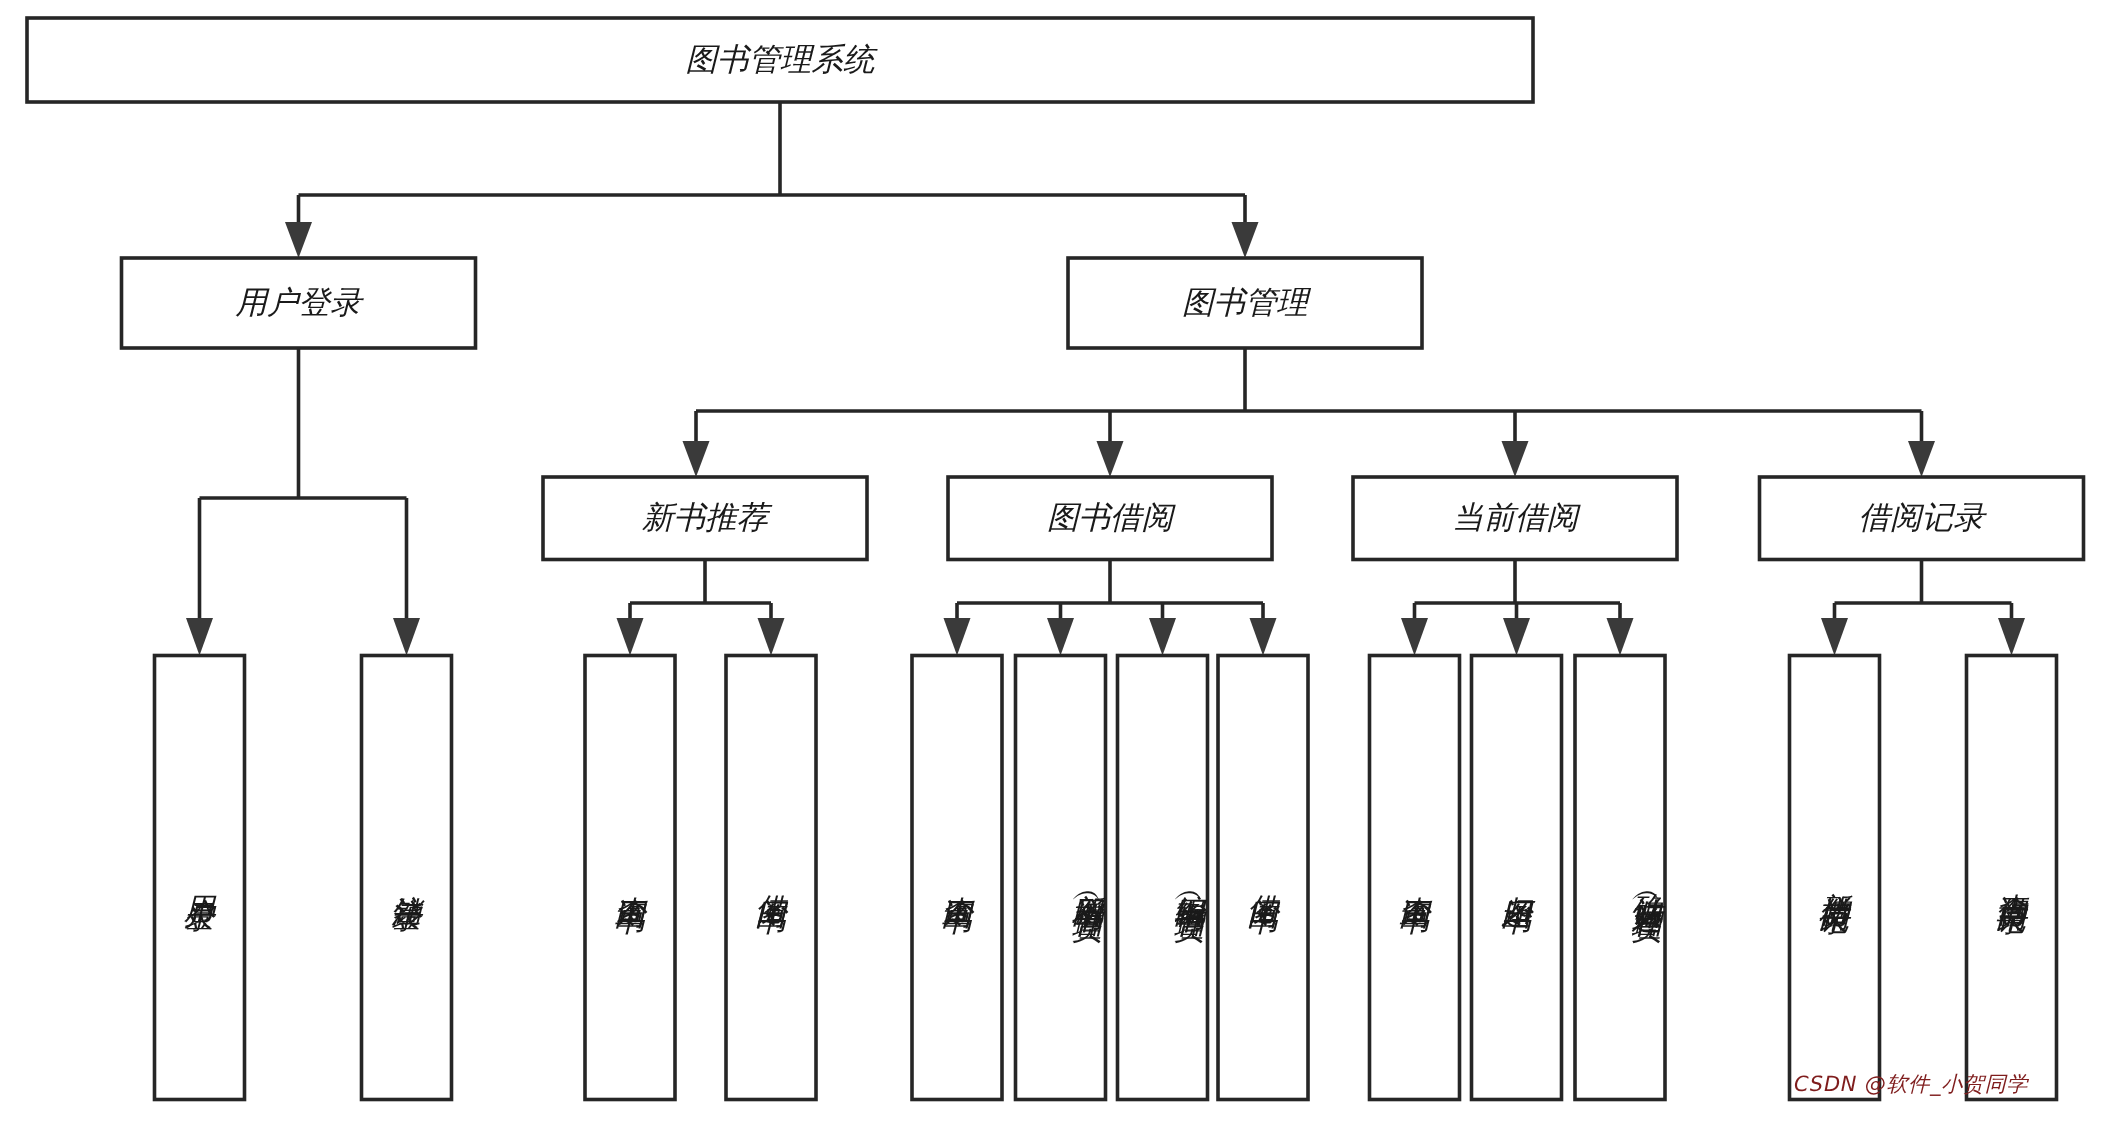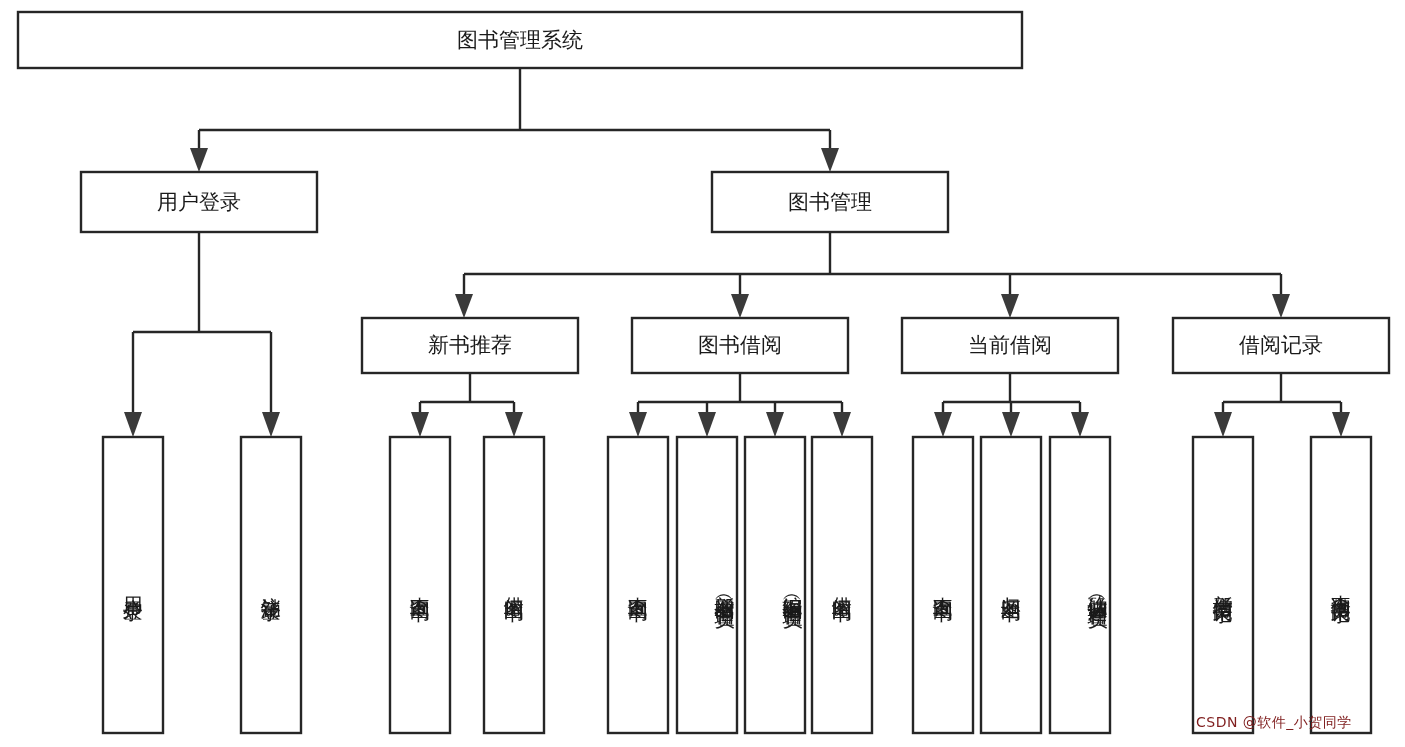--- a/index.html
+++ b/index.html
@@ -12,20 +12,21 @@
     width: 1405px;
     height: 747px;
     font-family: "DejaVu Sans", "Liberation Sans", sans-serif;
     overflow: hidden;
     position: relative;
   }
   #diagram-root {
     position: relative;
     width: 1158px;
     height: 747px;
+    font-style: italic;
   }
   svg.diagram-svg {
     position: absolute;
     left: 0;
     top: 0;
     width: 1405px;
     height: 747px;
     display: block;
   }
   .node-box {

